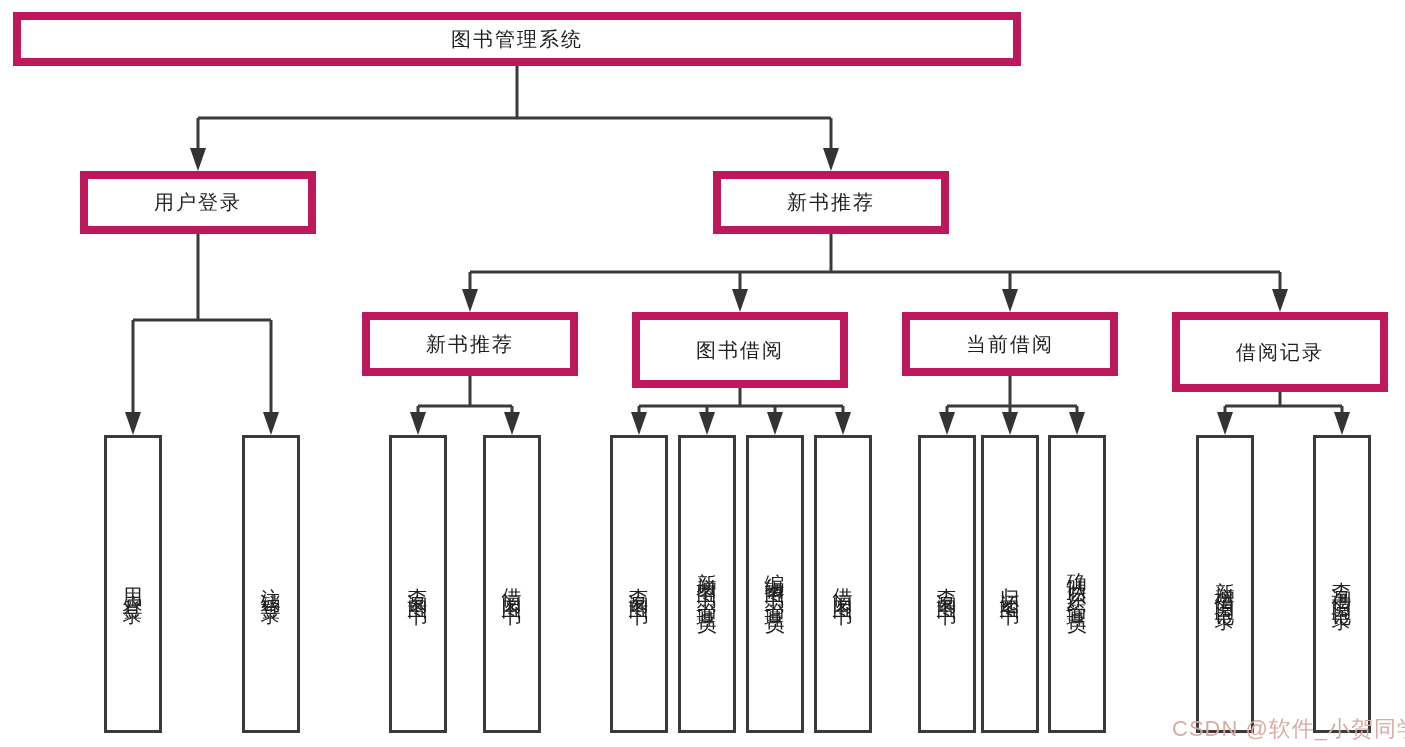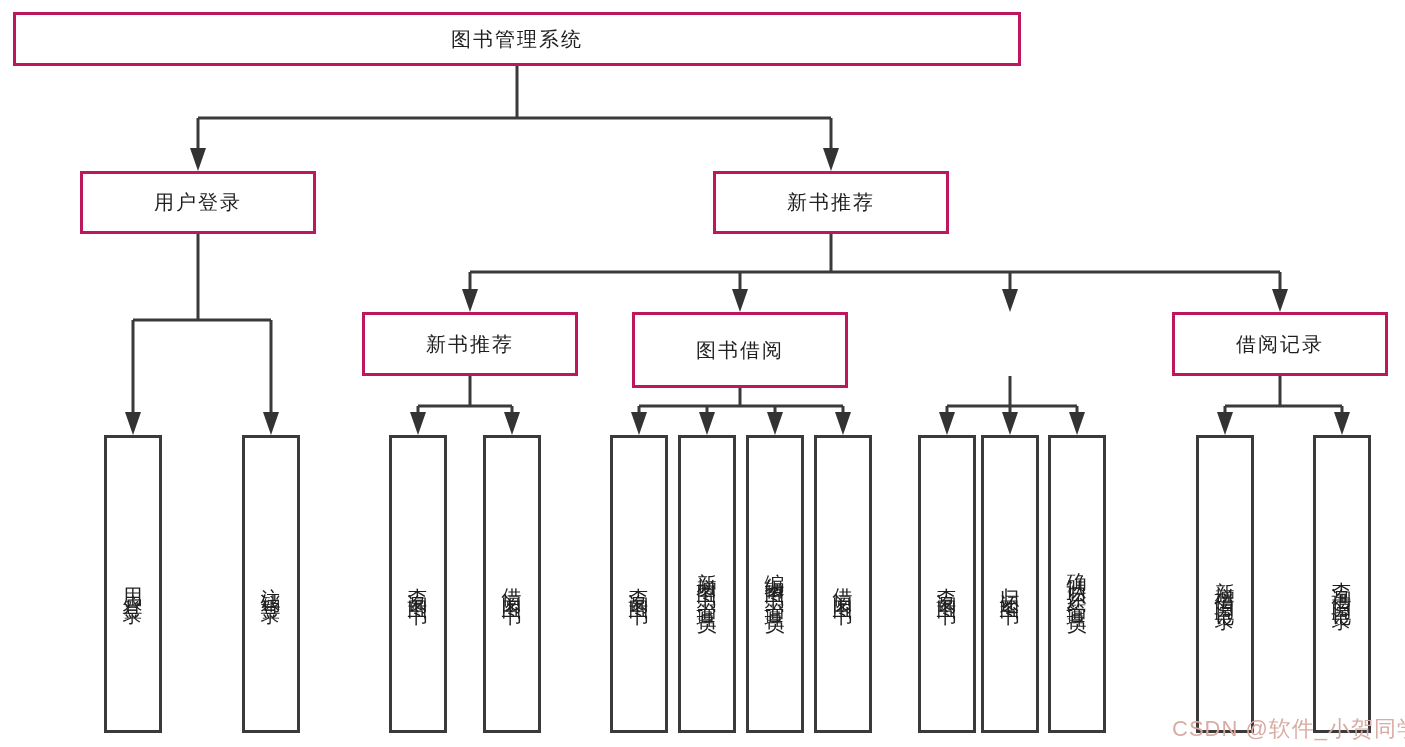--- a/index.html
+++ b/index.html
@@ -8,21 +8,21 @@
     width:1405px;height:747px;
     background:#ffffff;
     font-family:"Liberation Sans","DejaVu Sans",sans-serif;
     color:#1f1f1f;
     overflow:hidden;
   }
   svg.wires{position:absolute;left:0;top:0;pointer-events:none;}
   .hbox{
     position:absolute;
     box-sizing:border-box;
-    border:3px solid #be185d;
+    border:8px solid #be185d;
     background:#ffffff;
     display:flex;align-items:center;justify-content:center;
     font-size:20px;letter-spacing:2px;color:#1f1f1f;
     z-index:2;
   }
   .leaf{
     position:absolute;
     box-sizing:border-box;
     width:58px;height:298px;top:435px;
     border:3px solid #3a3a3a;
@@ -104,21 +104,24 @@
   <div class="hbox" style="left:713px;top:171px;width:236px;height:63px">
     <span>新书推荐</span>
   </div>
 
   <div class="hbox" style="left:362px;top:312px;width:216px;height:64px">
     <span>新书推荐</span>
   </div>
   <div class="hbox" style="left:632px;top:312px;width:216px;height:76px">
     <span>图书借阅</span>
   </div>
-  <div class="hbox" style="left:1172px;top:312px;width:216px;height:64px">
+  <div class="hbox" style="left:902px;top:312px;width:216px;height:64px">
+    <span>当前借阅</span>
+  </div>
+  <div class="hbox" style="left:1172px;top:312px;width:216px;height:80px">
     <span>借阅记录</span>
   </div>
 
   <div class="leaf" style="left:104px">
     <span>用户登录</span>
   </div>
   <div class="leaf" style="left:242px">
     <span>注销登录</span>
   </div>
 

